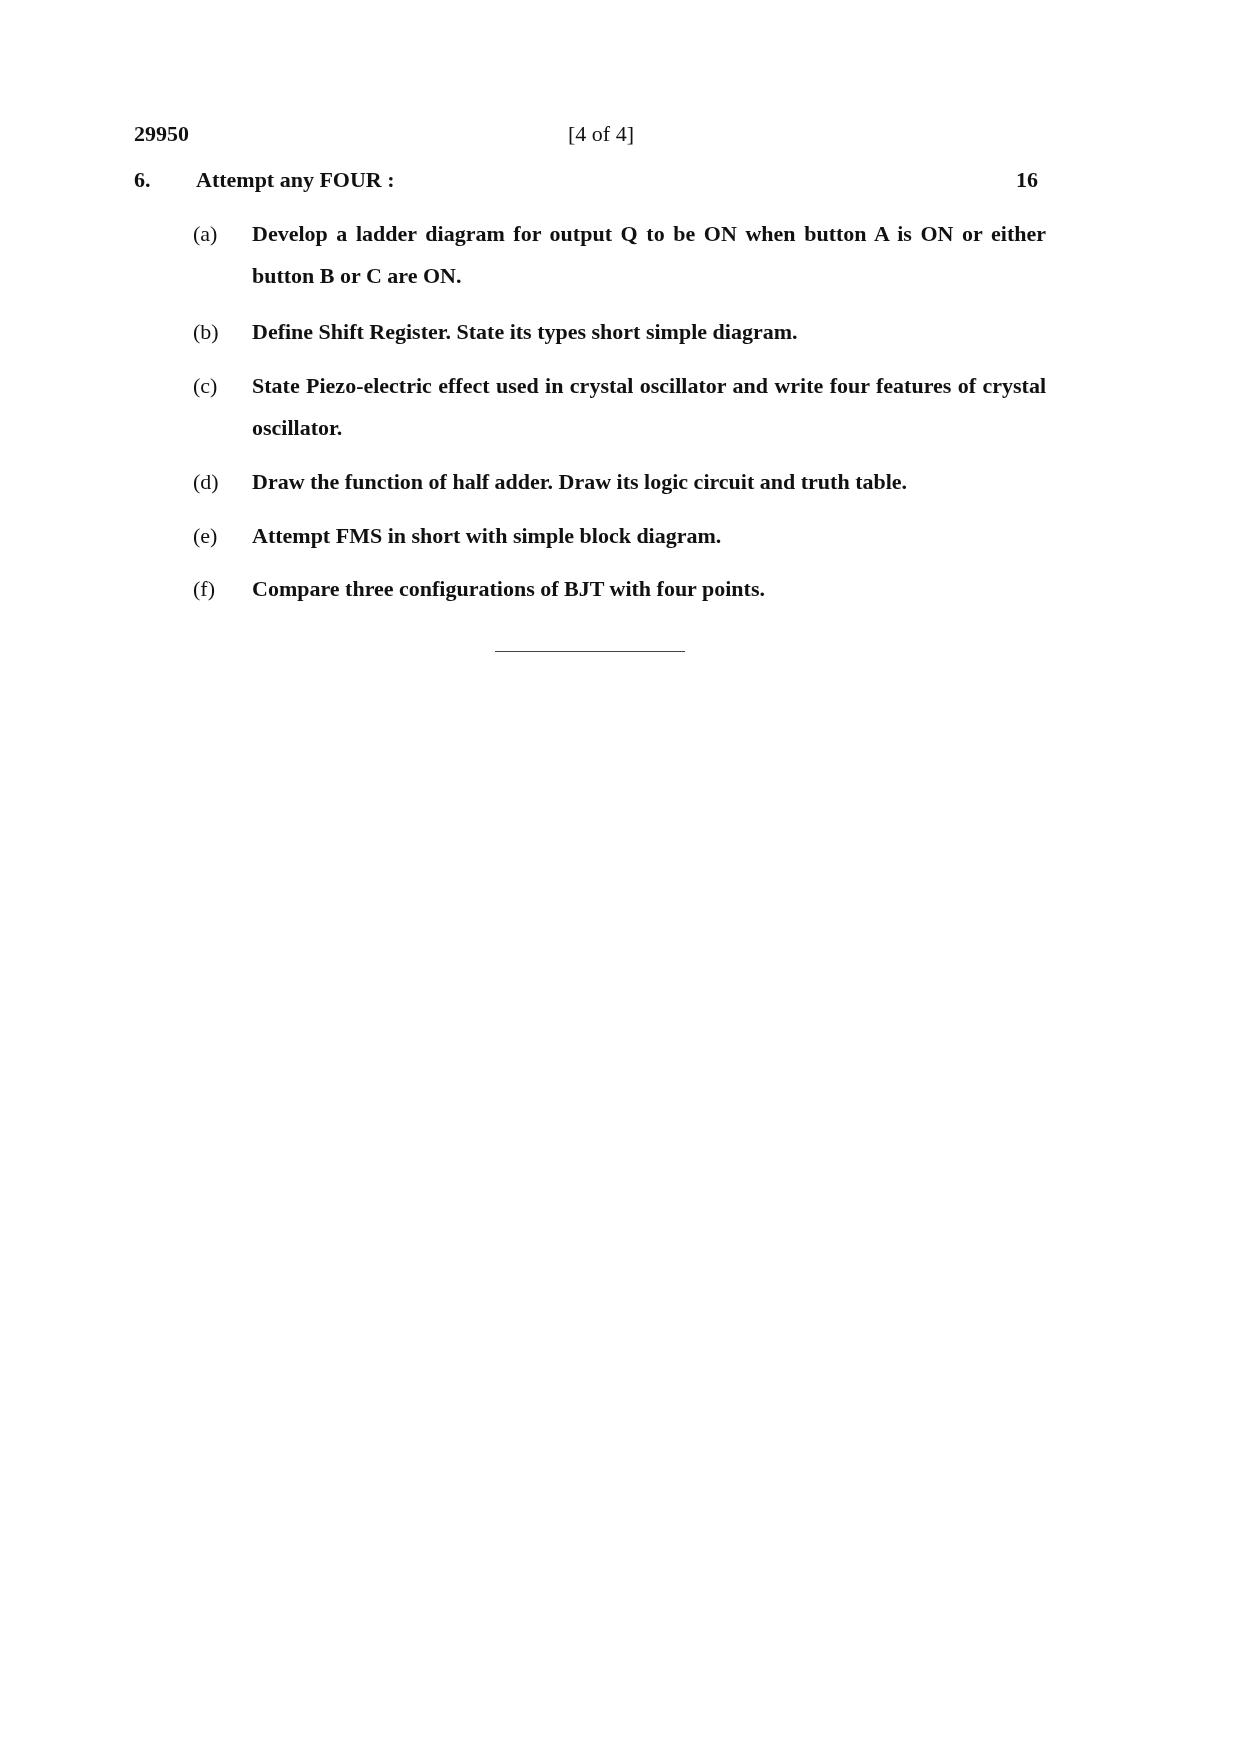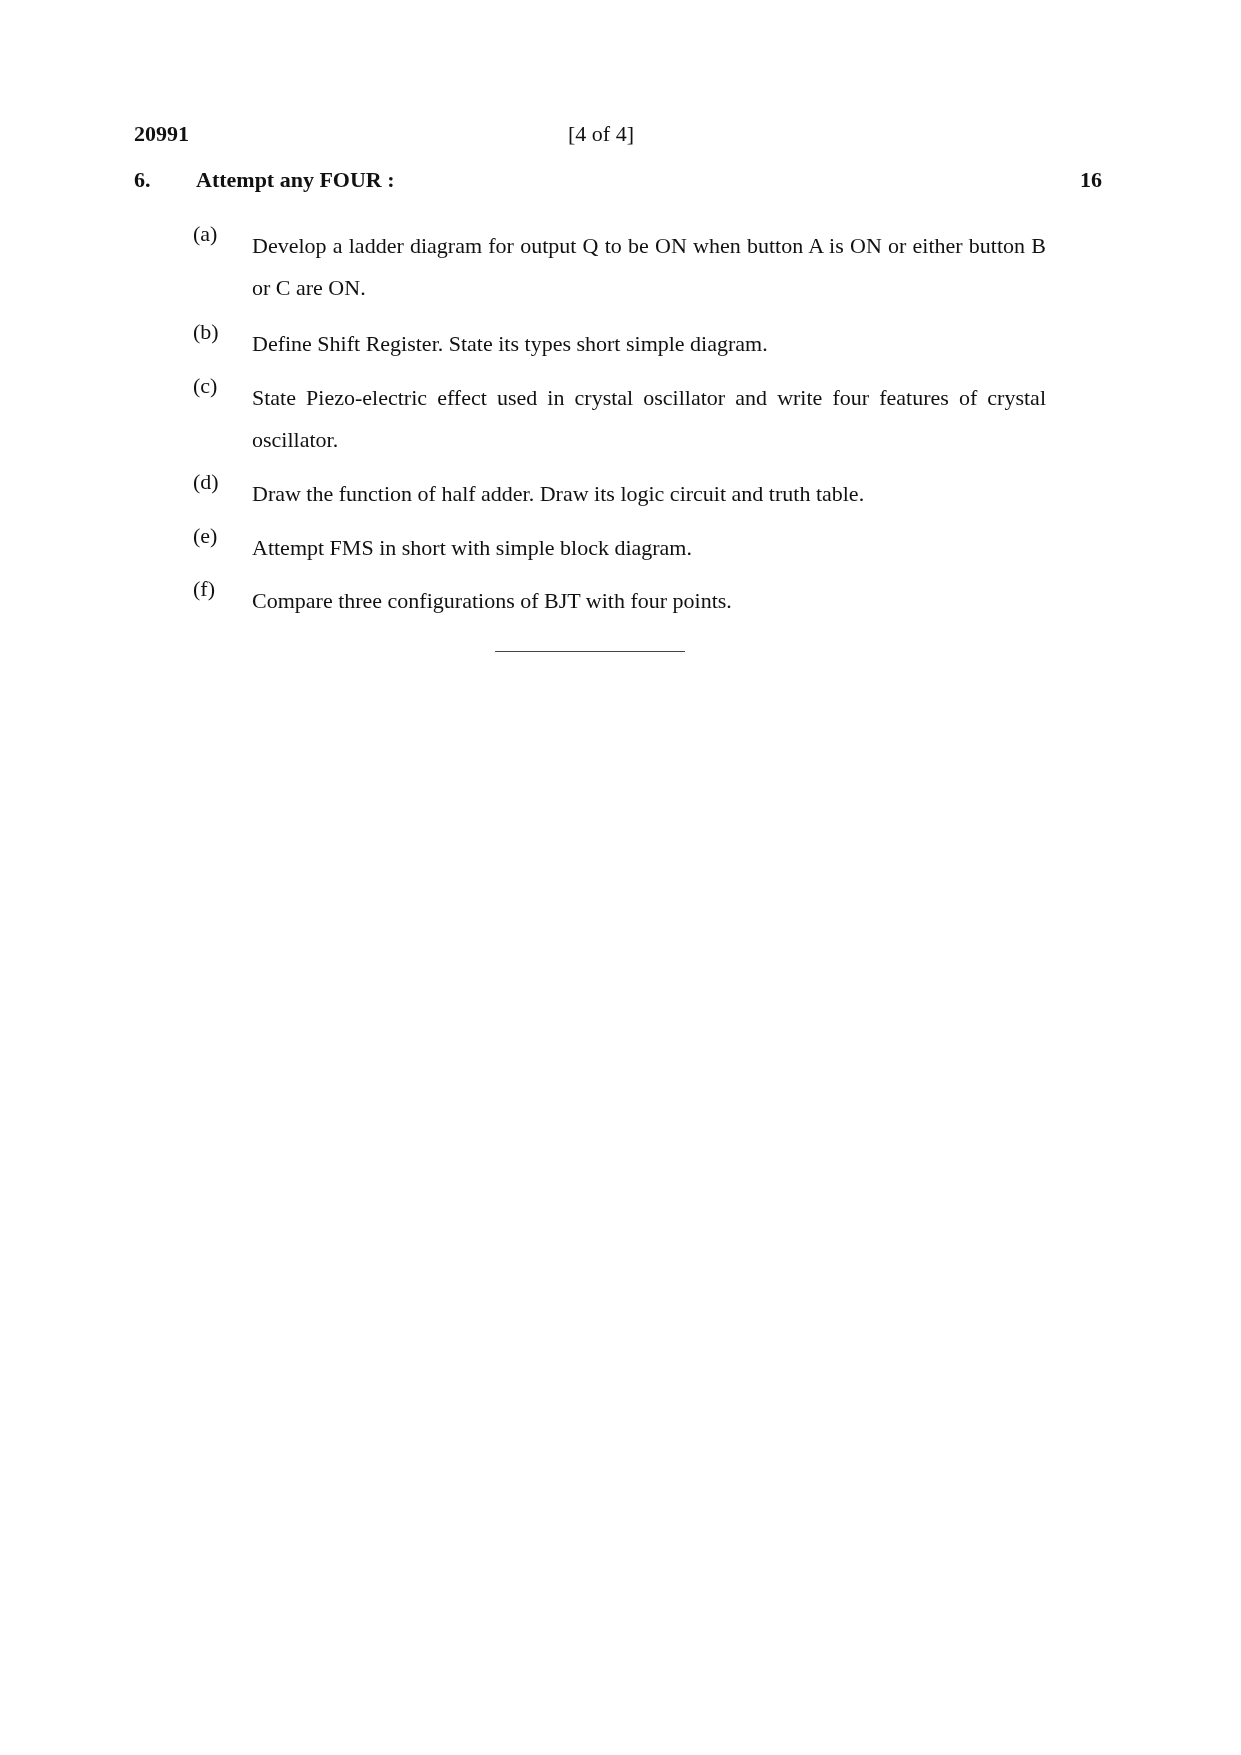--- a/index.html
+++ b/index.html
@@ -4,32 +4,32 @@
 <style>
   html, body { margin:0; padding:0; background:#ffffff; }
   body { width:1241px; height:1755px; position:relative; overflow:hidden;
          font-family:"Liberation Serif", "DejaVu Serif", serif; color:#111; }
   .abs { position:absolute; white-space:nowrap; }
   .bold { font-weight:bold; }
   .hdr { font-size:22px; top:121px; }
   .qhead { font-size:22px; top:167px; }
   .item { position:absolute; left:193px; width:853px; font-size:22px; line-height:42px; }
   .item .lbl { position:absolute; left:0; top:0; }
-  .item .txt { position:absolute; left:59px; right:0; top:12px; text-align:justify; white-space:normal; }
+  .item .txt { position:absolute; left:59px; right:0; top:0; text-align:justify; white-space:normal;font-weight:bold; }
   .rule { position:absolute; left:495px; top:651px; width:190px; height:1px; background:#444; }
 </style>
 </head>
 <body>
 
-<div class="abs hdr bold" style="left:134px;">20991</div>
+<div class="abs hdr bold" style="left:134px;">29950</div>
 <div class="abs hdr" style="left:568px;">[4 of 4]</div>
 
 <div class="abs qhead bold" style="left:134px;">6.</div>
 <div class="abs qhead bold" style="left:196px;">Attempt any FOUR :</div>
-<div class="abs qhead bold" style="left:1080px;text-align:right;">16</div>
+<div class="abs qhead bold" style="left:1016px;text-align:right;">16</div>
 
 <div class="item" style="top:213px; height:84px;">
   <span class="lbl">(a)</span>
   <span class="txt">Develop a ladder diagram for output Q to be ON when button A is ON or either button B or C are ON.</span>
 </div>
 <div class="item" style="top:311px; height:42px;">
   <span class="lbl">(b)</span>
   <span class="txt">Define Shift Register. State its types short simple diagram.</span>
 </div>
 <div class="item" style="top:365px; height:84px;">

